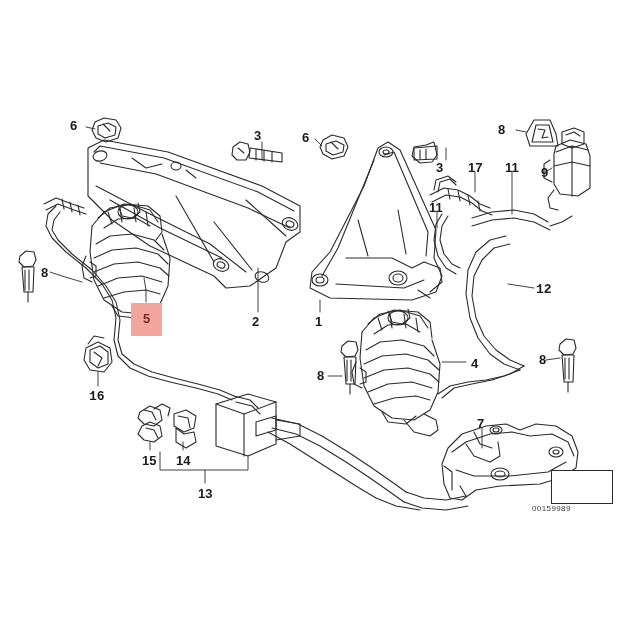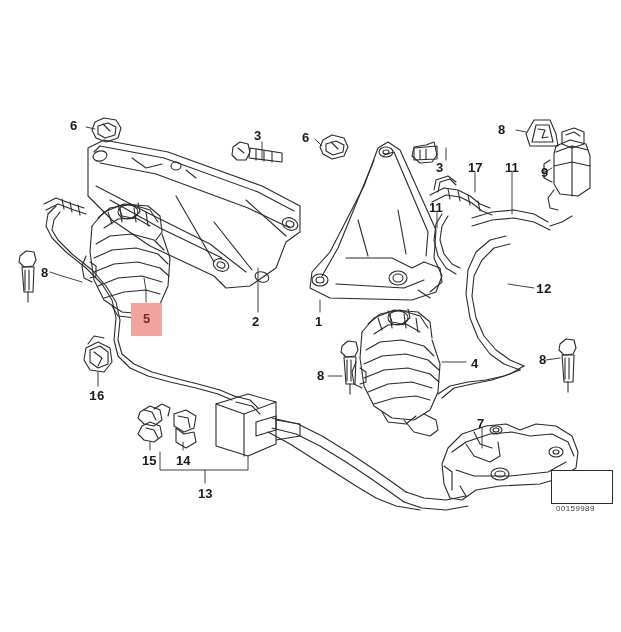--- a/index.html
+++ b/index.html
@@ -340,15 +340,15 @@
   <div class="callout-label" style="left:471px; top:357px;">4</div>
   <div class="callout-label" style="left:317px; top:369px;">8</div>
   <div class="callout-label" style="left:539px; top:353px;">8</div>
   <div class="callout-label" style="left:89px;  top:390px;font-family:Liberation Mono, monospace;">16</div>
   <div class="callout-label" style="left:477px; top:417px;">7</div>
   <div class="callout-label" style="left:142px; top:454px;">15</div>
   <div class="callout-label" style="left:176px; top:454px;text-align:right;">14</div>
   <div class="callout-label" style="left:198px; top:487px;">13</div>
 
   <div class="ref-box" style="left:551px; top:470px; width:60px; height:32px;"></div>
-  <div class="diagram-id" style="left:556px; top:504px;">00159989</div>
+  <div class="diagram-id" style="left:532px; top:504px;">00159989</div>
 
 </div>
 
 </body></html>

